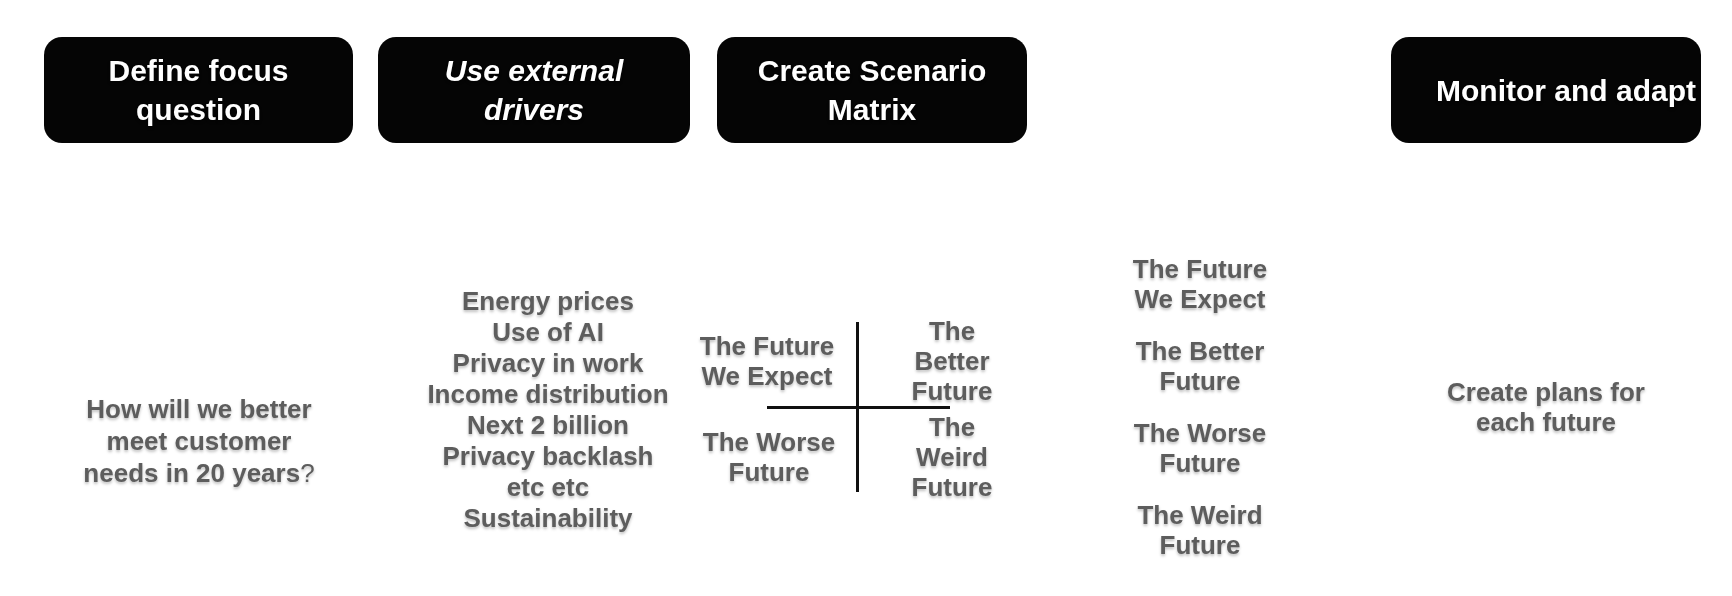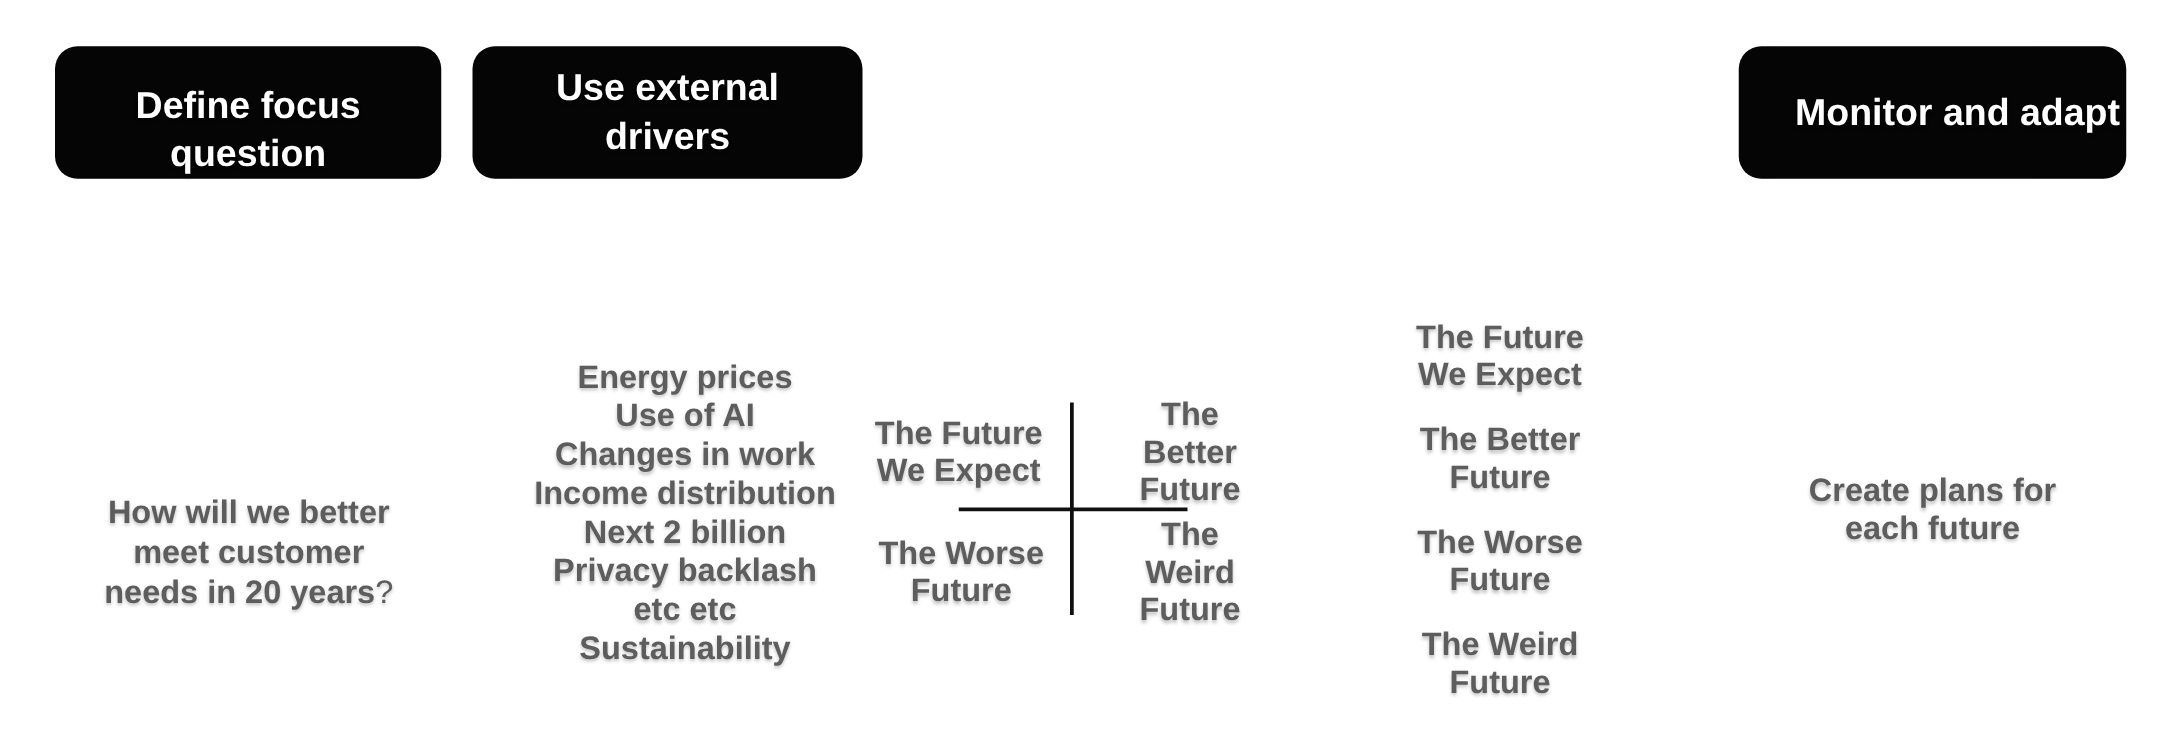--- a/index.html
+++ b/index.html
@@ -25,22 +25,22 @@
     text-align: center;
   }
   .step-box .step-label {
     color: #ffffff;
     font-size: 30px;
     line-height: 39px;
     font-weight: 700;
     white-space: pre-line;
     text-shadow: 0 2px 3px rgba(0,0,0,0.45);
   }
-  .s1 { left: 44px;  width: 309px; align-items: flex-end; }
-  .s2 { left: 378px; width: 312px; }
+  .s1 { left: 44px;  width: 309px; }
+  .s2 { left: 378px; width: 312px; font-style: italic; }
   .s3 { left: 717px; width: 310px; }
   .s4 { left: 1054px; width: 310px; }
   .s5 { left: 1391px; width: 310px; }
   .s5 .step-label { white-space: nowrap; margin-left: 40px; }
 
   
   .body-text {
     position: absolute;
     color: #5d5d5d;
     font-weight: 700;
@@ -95,31 +95,35 @@
 <div class="canvas">
 
   <div class="step-box s1">
     <span class="step-label">Define focus
 question</span>
   </div>
   <div class="step-box s2">
     <span class="step-label">Use external
 drivers</span>
   </div>
+  <div class="step-box s3">
+    <span class="step-label">Create Scenario
+Matrix</span>
+  </div>
   <div class="step-box s5">
     <span class="step-label">Monitor and adapt</span>
   </div>
 
   <div class="body-text q-block">
     <span>How will we better
 meet customer
 needs in 20 years</span><span class="q-mark">?</span>
   </div>
 
-  <div class="body-text drivers-block"><div class="line">Energy prices</div><div class="line">Use of AI</div><div class="line">Changes in work</div><div class="line">Income distribution</div><div class="line">Next 2 billion</div><div class="line">Privacy backlash</div><div class="line">etc etc</div><div class="line">Sustainability</div></div>
+  <div class="body-text drivers-block"><div class="line">Energy prices</div><div class="line">Use of AI</div><div class="line">Privacy in work</div><div class="line">Income distribution</div><div class="line">Next 2 billion</div><div class="line">Privacy backlash</div><div class="line">etc etc</div><div class="line">Sustainability</div></div>
 
   <div class="matrix">
     <div class="v-line"></div>
     <div class="h-line"></div>
     <div class="quad quad-tl">The Future
 We Expect</div>
     <div class="quad quad-tr">The Better
 Future</div>
     <div class="quad quad-bl">The Worse
 Future</div>

